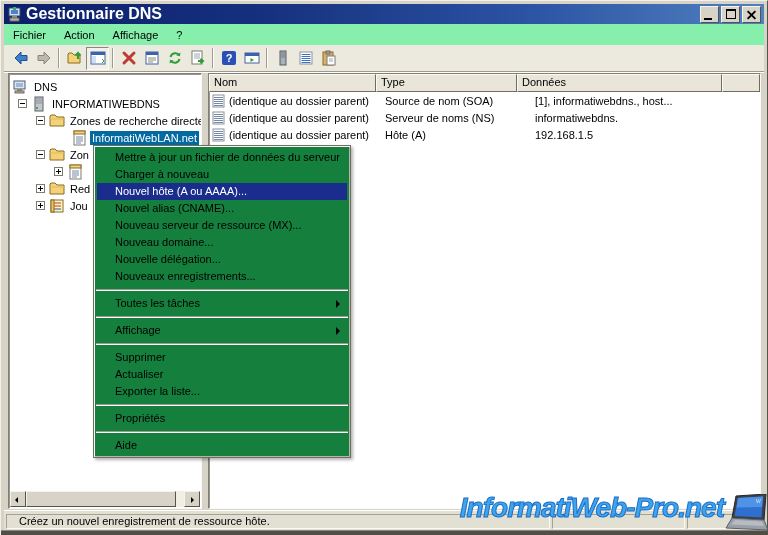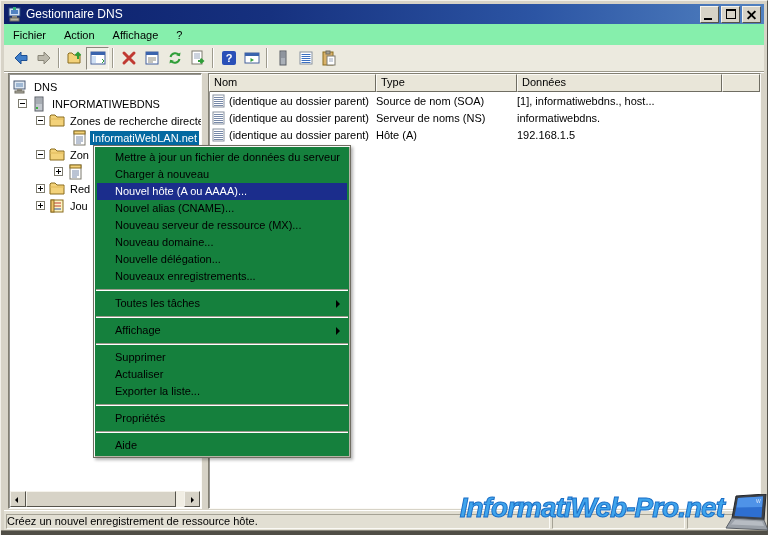--- a/index.html
+++ b/index.html
@@ -9,21 +9,21 @@
   .window{position:absolute;inset:0;background:#d7d3c7;
           border-top:1px solid #f2f0e9;border-left:1px solid #f2f0e9;
           border-right:1px solid #55534b;box-sizing:border-box;}
   .bottom-edge{position:absolute;left:0;right:0;bottom:0;height:4px;background:#504e46;
                border-top:1px solid #8a877b;}
   
   .titlebar{position:absolute;left:3px;top:3px;right:3px;height:20px;
             background:linear-gradient(to right,#0c1f6a 0%,#16317f 35%,#2c55a4 70%,#5181c0 100%);
             display:flex;align-items:center;padding:0 3px;box-sizing:border-box;}
   .titlebar .ticon{width:15px;height:15px;margin-right:4px;flex:none;}
-  .titlebar .ttext{color:#fff;font-weight:normal;font-size:12px;flex:1;
+  .titlebar .ttext{color:#fff;font-weight:bold;font-size:16px;flex:1;
                    white-space:nowrap;overflow:hidden;}
   .winbtn{width:17px;height:15px;background:#d7d3c7;margin-left:2px;flex:none;
           border:1px solid;border-color:#f5f3ec #55534b #55534b #f5f3ec;
           display:flex;align-items:center;justify-content:center;position:relative;}
   .glyph-min{position:absolute;left:3px;bottom:2px;width:8px;height:2px;background:#000;}
   .glyph-max{width:8px;height:7px;border:1px solid #000;border-top-width:2px;}
   .glyph-x{position:relative;width:9px;height:9px;}
   .glyph-x::before,.glyph-x::after{content:"";position:absolute;left:-1px;top:4px;width:11px;height:2px;background:#000;}
   .glyph-x::before{transform:rotate(45deg);} .glyph-x::after{transform:rotate(-45deg);}
   
@@ -58,40 +58,40 @@
         border:1px solid;border-color:#f5f3ec #55534b #55534b #f5f3ec;box-sizing:border-box;}
   .arr{position:absolute;top:5px;width:0;height:0;border:3px solid transparent;}
   .arr.left{left:4px;border-right-color:#000;border-left-width:0;}
   .arr.right{left:6px;border-left-color:#000;border-right-width:0;}
   .thumb{width:150px;height:16px;background:#d7d3c7;flex:none;
          border:1px solid;border-color:#f5f3ec #55534b #55534b #f5f3ec;box-sizing:border-box;}
   
   .lheader{display:flex;height:18px;}
   .hcell{background:#e9e6d9;border:1px solid;border-color:#fbfaf5 #6f6d62 #6f6d62 #fbfaf5;
          box-sizing:border-box;padding:1px 4px;flex:none;}
-  .lrow{display:flex;height:17px;align-items:center;}
+  .lrow{display:flex;height:17px;align-items:center;gap:9px;}
   .c-name{width:167px;flex:none;display:flex;align-items:center;overflow:hidden;white-space:nowrap;}
   .c-type{width:141px;flex:none;overflow:hidden;white-space:nowrap;}
   .c-data{width:205px;flex:none;overflow:hidden;white-space:nowrap;}
   .ricon{width:13px;height:14px;margin:0 4px 0 3px;flex:none;}
   
   .cmenu{position:absolute;left:92px;top:144px;width:258px;z-index:50;background:#15803d;
          border:1px solid #706d62;box-shadow:inset 1px 1px 0 #fbfaf7,inset -1px -1px 0 #b7b4a6,2px 2px 3px rgba(0,0,0,.3);
          padding:3px 0;box-sizing:border-box;}
   .menu-item{height:17px;line-height:17px;margin:0 3px;padding-left:18px;position:relative;
              white-space:nowrap;overflow:hidden;}
   .menu-item.hl{background:#1b2d8c;color:#fff;}
   .menu-sep{height:0;border-top:1px solid #9d9a8d;border-bottom:1px solid #fff;margin:4px 2px;}
   .subarrow{position:absolute;right:7px;top:5px;width:0;height:0;
             border:4px solid transparent;border-left-color:#000;border-right-width:0;}
   
   .statusbar{position:absolute;left:3px;right:3px;top:509px;height:20px;background:#e2dfd3;
              display:flex;align-items:center;border-top:1px solid #fff;}
   .spane{height:15px;border:1px solid;border-color:#a5a295 #fbfaf5 #fbfaf5 #a5a295;
-         box-sizing:border-box;margin:0 1px;display:flex;align-items:center;padding:0 0;}
+         box-sizing:border-box;margin:0 1px;display:flex;align-items:center;padding:0 12px;}
   .spane.main{flex:1;margin-left:2px;}
   .spane.p2{width:133px;flex:none;} .spane.p3{width:76px;flex:none;}
   
   .watermark{position:absolute;right:44px;top:492px;z-index:60;font-size:28px;font-style:italic;
              font-weight:bold;color:#3fa4ec;-webkit-text-stroke:1px #1a6ec6;letter-spacing:-1px;
              white-space:nowrap;}
   .laptop{position:absolute;right:0px;bottom:1px;z-index:61;width:46px;height:40px;}
 </style>
 </head>
 <body>

